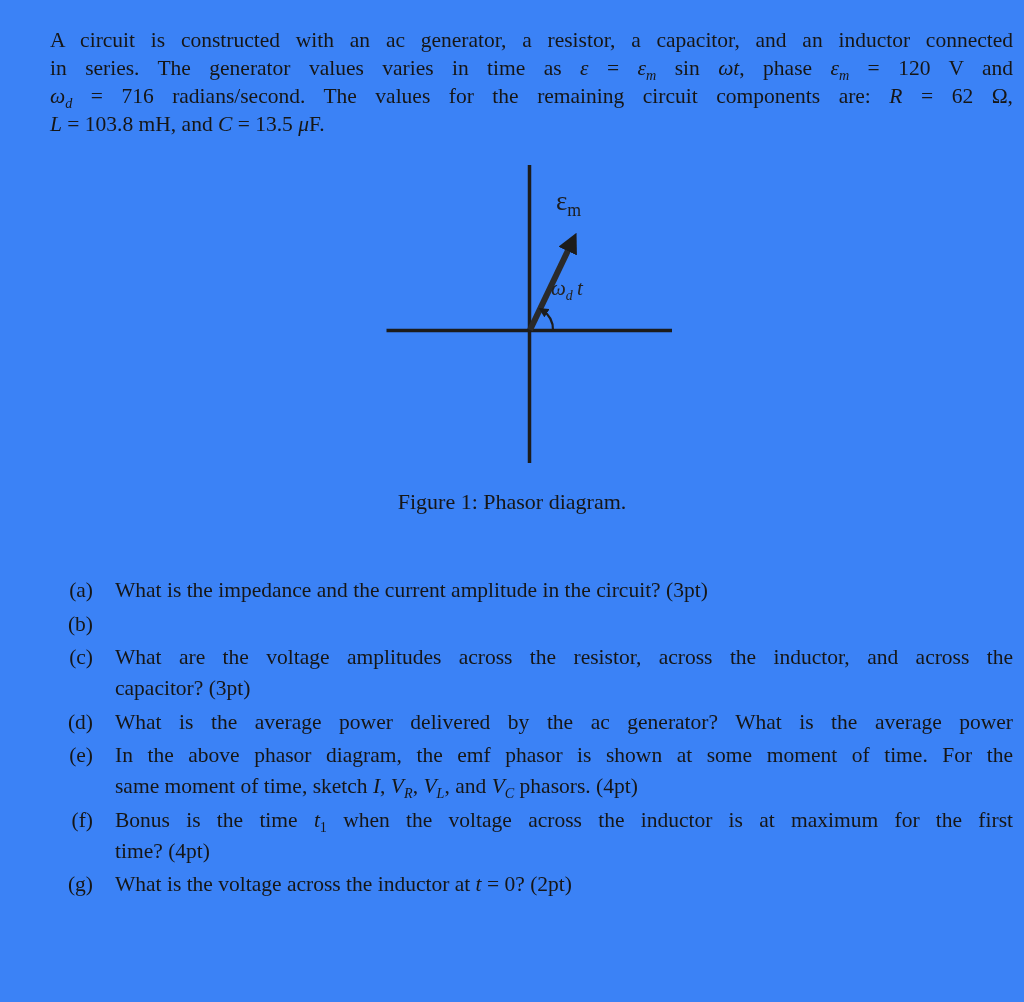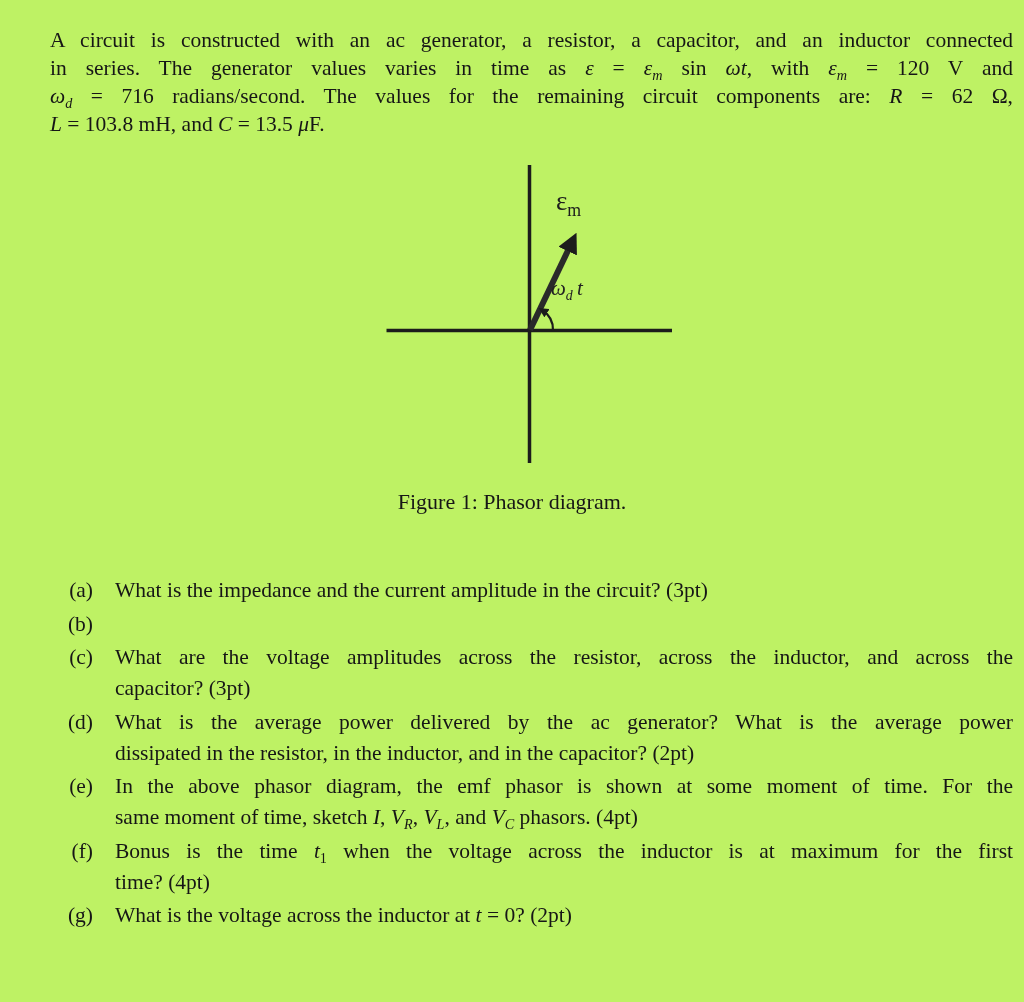--- a/index.html
+++ b/index.html
@@ -1,20 +1,20 @@
 <!DOCTYPE html>
 <html><head>
 <meta charset="utf-8">
 <style>
   html,body{margin:0;padding:0;background:#ffffff;}
   #page{
     position:relative;
     width:1024px;
     height:1002px;
-    background:#bef264;
+    background:#3b82f6;
     font-family:"Liberation Serif", "DejaVu Serif", serif;
     color:#161616;
     overflow:hidden;
   }
   .it{font-style:italic;}
   sub{font-size:66%;line-height:0;}
   
   #problem{
     position:absolute;
     left:50px; top:26px; width:963px;
@@ -47,21 +47,21 @@
   .qlabel{width:93px;flex:0 0 93px;text-align:right;}
   .qtext{flex:1;margin-left:22px;}
 </style>
 </head>
 <body>
 
 <div id="page">
 
   <div id="problem">
       <div class="qline jl"><span>A circuit is constructed with an ac generator, a resistor, a capacitor, and an inductor connected</span></div>
-      <div class="qline jl"><span>in series. The generator values varies in time as </span><span class="it">ε</span><span> = </span><span class="it">ε</span><sub class="it">m</sub><span> sin </span><span class="it">ωt</span><span>, with </span><span class="it">ε</span><sub class="it">m</sub><span> = 120 V and</span></div>
+      <div class="qline jl"><span>in series. The generator values varies in time as </span><span class="it">ε</span><span> = </span><span class="it">ε</span><sub class="it">m</sub><span> sin </span><span class="it">ωt</span><span>, phase </span><span class="it">ε</span><sub class="it">m</sub><span> = 120 V and</span></div>
       <div class="qline jl"><span class="it">ω</span><sub class="it">d</sub><span> = 716 radians/second. The values for the remaining circuit components are: </span><span class="it">R</span><span> = 62 Ω,</span></div>
       <div class="qline"><span class="it">L</span><span> = 103.8 mH, and </span><span class="it">C</span><span> = 13.5 </span><span class="it">μ</span><span>F.</span></div>
     </div>
 
   <div id="figure-wrap">
     <svg width="300" height="312" viewBox="380 158 300 312">
       <defs>
         <marker id="ah-big" viewBox="0 0 10 10" refX="6" refY="5" markerWidth="3.4" markerHeight="3.4" orient="auto">
           <path d="M0,0 L10,5 L0,10 z" fill="#1c1c1c"></path>
         </marker>
@@ -94,21 +94,20 @@
       <div class="qlabel">(c)</div>
       <div class="qtext">
           <div class="qline jl"><span>What are the voltage amplitudes across the resistor, across the inductor, and across the</span></div>
           <div class="qline"><span>capacitor? (3pt)</span></div>
         </div>
     </div>
     <div class="qitem">
       <div class="qlabel">(d)</div>
       <div class="qtext">
           <div class="qline jl"><span>What is the average power delivered by the ac generator? What is the average power</span></div>
-          <div class="qline"><span>dissipated in the resistor, in the inductor, and in the capacitor? (2pt)</span></div>
         </div>
     </div>
     <div class="qitem">
       <div class="qlabel">(e)</div>
       <div class="qtext">
           <div class="qline jl"><span>In the above phasor diagram, the emf phasor is shown at some moment of time. For the</span></div>
           <div class="qline"><span>same moment of time, sketch </span><span class="it">I</span><span>, </span><span class="it">V</span><sub class="it">R</sub><span>, </span><span class="it">V</span><sub class="it">L</sub><span>, and </span><span class="it">V</span><sub class="it">C</sub><span> phasors. (4pt)</span></div>
         </div>
     </div>
     <div class="qitem">

